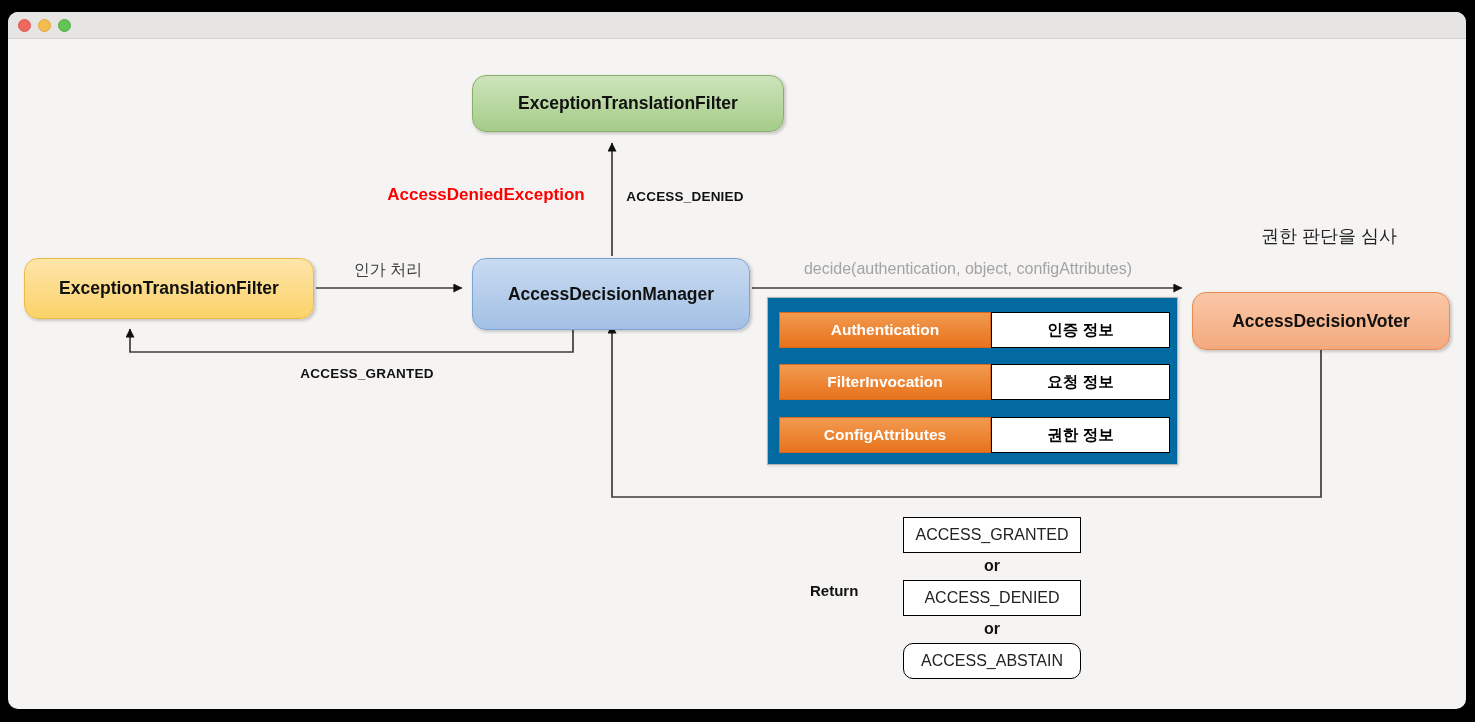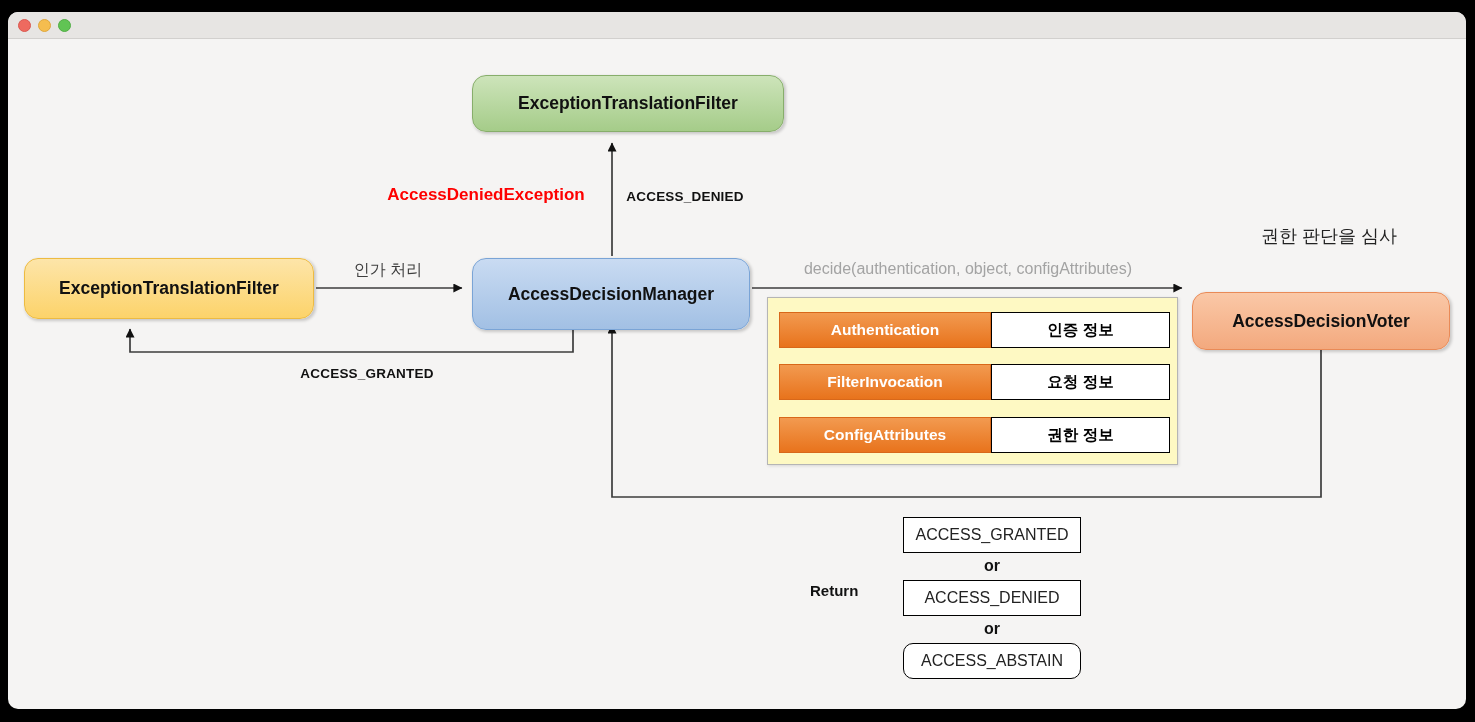--- a/index.html
+++ b/index.html
@@ -35,21 +35,21 @@
   .lbl-center { transform:translateX(-50%); }
   .lbl-authz   { left:388px; top:260px; font-size:16px; color:#3d3d3d; }
   .lbl-decide  { left:968px; top:260px; font-size:16px; color:#a3a3a3; }
   .lbl-voter   { left:1329px; top:224px; font-size:18px; color:#222; }
   .lbl-ade     { left:486px; top:185px; font-size:17px; font-weight:bold; color:#fe0000; }
   .lbl-adenied { left:685px; top:189px; font-size:13.5px; font-weight:bold; color:#111; letter-spacing:.2px; }
   .lbl-agrant  { left:367px; top:366px; font-size:13.5px; font-weight:bold; color:#111; letter-spacing:.2px; }
 
   
   .ptable { position:absolute; left:767px; top:297px; width:411px; height:168px;
-            background:#fef9c3; border:1px solid #b5b5b5; box-shadow:1px 1px 3px rgba(0,0,0,0.12); }
+            background:#0369a1; border:1px solid #b5b5b5; box-shadow:1px 1px 3px rgba(0,0,0,0.12); }
   .prow { position:absolute; left:0; width:100%; height:36px; }
   .prow.r0 { top:14px; } .prow.r1 { top:66px; } .prow.r2 { top:119px;border-radius:12px; }
   .pkey { position:absolute; left:11px; top:0; width:212px; height:36px;
           background:linear-gradient(#f29a50,#e8731c); border:1px solid #d8681a;
           color:#fff; font-weight:bold; font-size:15.5px;
           display:flex; align-items:center; justify-content:center; }
   .pval { position:absolute; left:223px; top:0; width:179px; height:36px;
           background:#fff; border:1.6px solid #000; color:#000; font-weight:bold; font-size:15.5px;
           display:flex; align-items:center; justify-content:center; }
 

